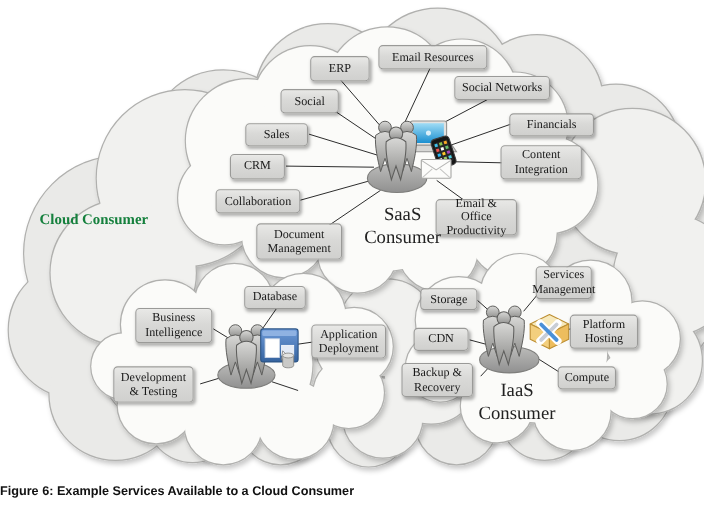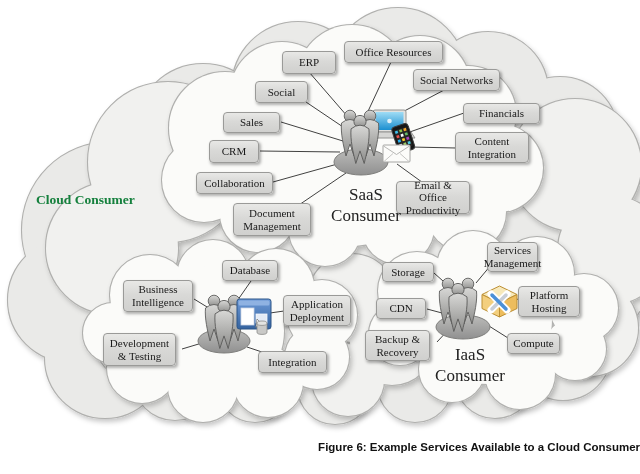--- a/index.html
+++ b/index.html
@@ -29,21 +29,21 @@
     padding:1px 2px;
   }
   .consumer {
     position:absolute; text-align:center; color:#222;
     font-size:17px; line-height:1.25;
   }
   .cloudlabel {
     position:absolute; font-weight:bold; font-size:13.5px; color:#15803d;
   }
   .caption {
-    position:absolute; left:0; right:0; top:441px; text-align:right;
+    position:absolute; left:0; right:0; top:441px; text-align:left;
     font-family:"Liberation Sans", sans-serif; font-weight:bold;
     font-size:11.5px; color:#111;
   }
 </style>
 </head>
 <body>
 
 <div class="stage">
 
 <svg width="640" height="474" viewBox="0 0 640 474">
@@ -270,36 +270,35 @@
     </g>
     <g transform="translate(499,302)">
       <path d="M-8,-8 L8,8 M-8,8 L8,-8" stroke="#ffffff" stroke-width="7" stroke-linecap="round"></path>
       <path d="M-7,7 L7,-7" stroke="#c9ced6" stroke-width="3.5" stroke-linecap="round"></path>
       <path d="M-7,-7 L7,7" stroke="#4a90d8" stroke-width="3.5" stroke-linecap="round"></path>
     </g>
   </g>
 </svg>
 
   <div class="svc" style="left:282px;top:51px;width:54px;height:23px">ERP</div>
-  <div class="svc" style="left:344px;top:41px;width:99px;height:22px">Office Resources</div>
+  <div class="svc" style="left:344px;top:41px;width:99px;height:22px">Email Resources</div>
   <div class="svc" style="left:413px;top:69px;width:87px;height:22px">Social Networks</div>
   <div class="svc" style="left:255px;top:81px;width:53px;height:22px">Social</div>
   <div class="svc" style="left:463px;top:103px;width:77px;height:21px">Financials</div>
   <div class="svc" style="left:223px;top:112px;width:57px;height:21px">Sales</div>
   <div class="svc" style="left:209px;top:140px;width:50px;height:23px">CRM</div>
   <div class="svc" style="left:455px;top:132px;width:74px;height:31px">Content Integration</div>
   <div class="svc" style="left:196px;top:172px;width:77px;height:22px">Collaboration</div>
   <div class="svc" style="left:396px;top:181px;width:74px;height:33px">Email &amp; Office Productivity</div>
   <div class="svc" style="left:233px;top:203px;width:78px;height:33px">Document Management</div>
 
   <div class="svc" style="left:222px;top:260px;width:56px;height:21px">Database</div>
   <div class="svc" style="left:123px;top:280px;width:70px;height:32px">Business Intelligence</div>
   <div class="svc" style="left:283px;top:295px;width:68px;height:31px">Application Deployment</div>
   <div class="svc" style="left:103px;top:333px;width:73px;height:33px">Development &amp; Testing</div>
-  <div class="svc" style="left:258px;top:351px;width:69px;height:22px">Integration</div>
 
   <div class="svc" style="left:382px;top:262px;width:52px;height:20px">Storage</div>
   <div class="svc" style="left:487px;top:242px;width:51px;height:30px">Services Management</div>
   <div class="svc" style="left:376px;top:298px;width:50px;height:21px">CDN</div>
   <div class="svc" style="left:518px;top:286px;width:62px;height:31px">Platform Hosting</div>
   <div class="svc" style="left:365px;top:330px;width:65px;height:31px">Backup &amp; Recovery</div>
   <div class="svc" style="left:507px;top:333px;width:53px;height:21px">Compute</div>
 
   <div class="cloudlabel" style="left:36px;top:192px">Cloud Consumer</div>
   <div class="consumer" style="left:326px;top:184px;width:80px">SaaS Consumer</div>

